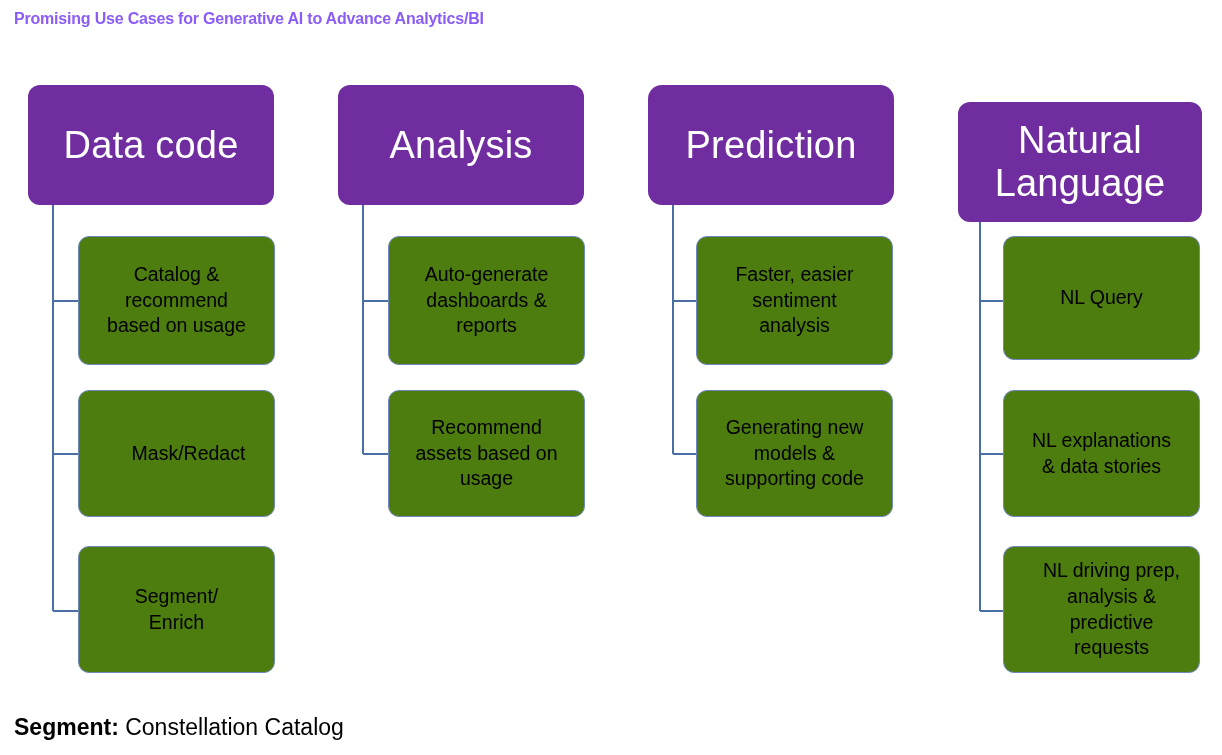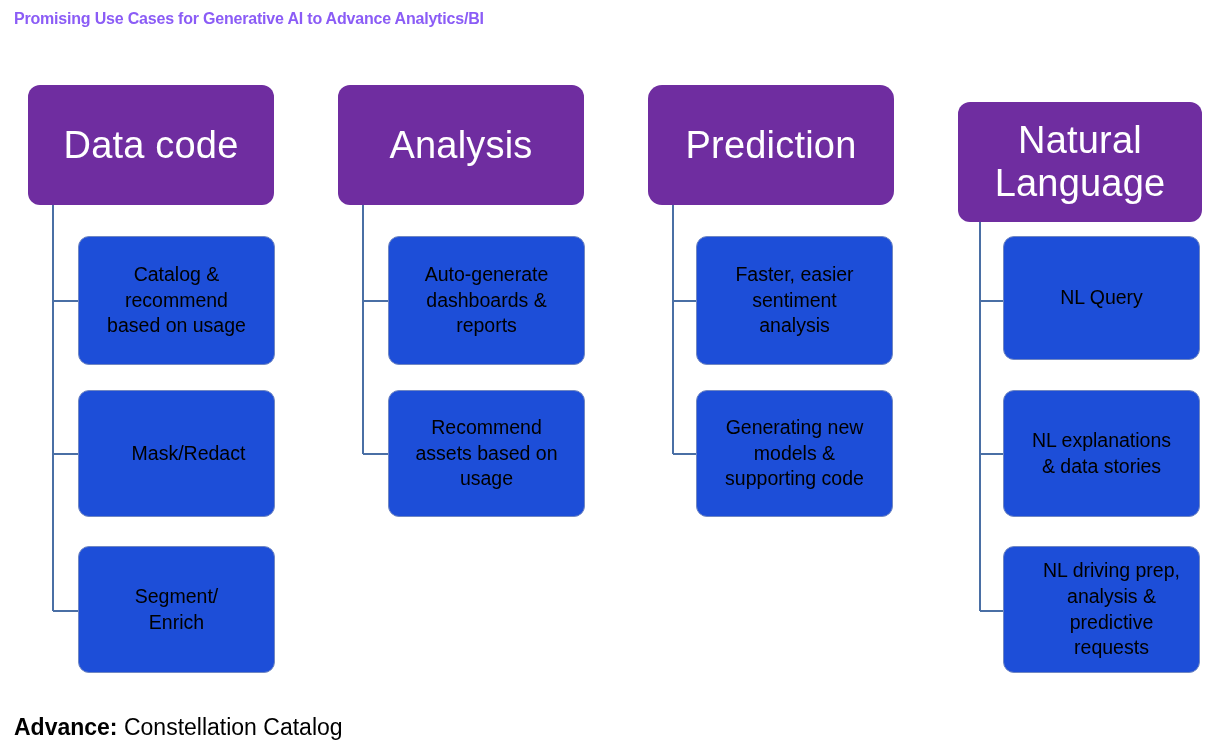--- a/index.html
+++ b/index.html
@@ -54,21 +54,21 @@
     line-height: 1.12;
     font-weight: normal;
     letter-spacing: 0.2px;
     box-sizing: border-box;
     padding: 2px 6px;
   }
 
   .child-box {
     position: absolute;
     border-radius: 11px;
-    background: #1d4ed8;
+    background: #4d7c0f;
     border: 1.6px solid #7087c2;
     color: #000000;
     display: flex;
     align-items: center;
     justify-content: center;
     text-align: center;
     font-size: 19.5px;
     line-height: 1.33;
     box-sizing: border-box;
     padding: 4px 8px;
@@ -197,15 +197,15 @@
       <span class="label">NL driving prep,
 analysis &amp;
 predictive
 requests</span>
     </div>
   </div>
 
 </div>
 
 <div id="source-line">
-  <span class="src-label">Advance:</span>
+  <span class="src-label">Segment:</span>
   <span class="src-value">Constellation Catalog</span>
 </div>
 
 </body></html>

